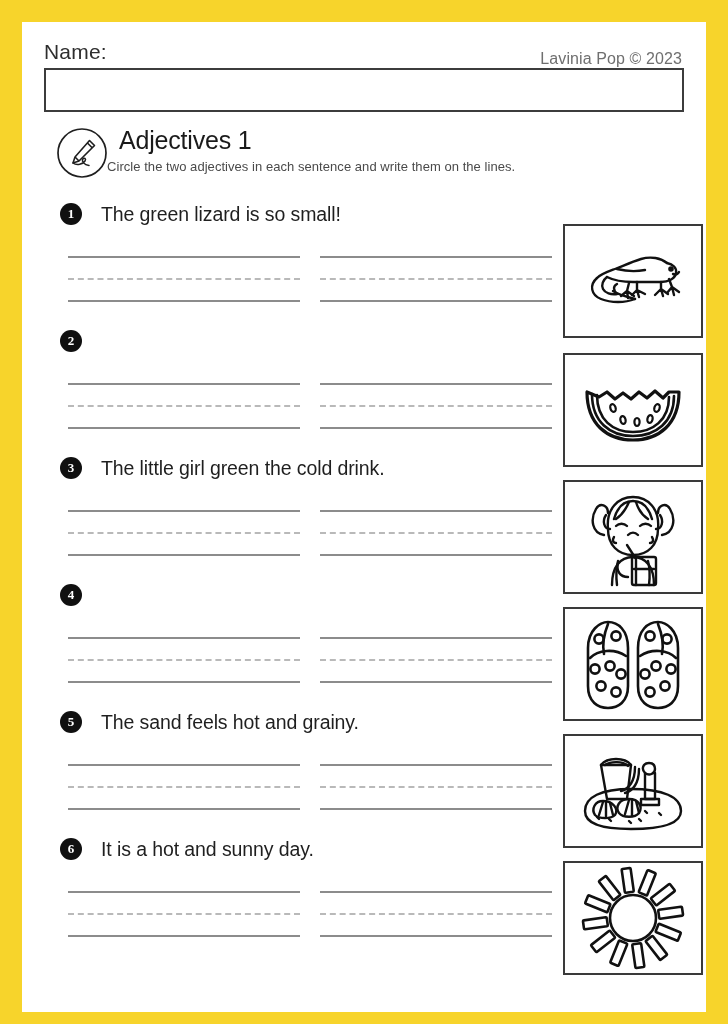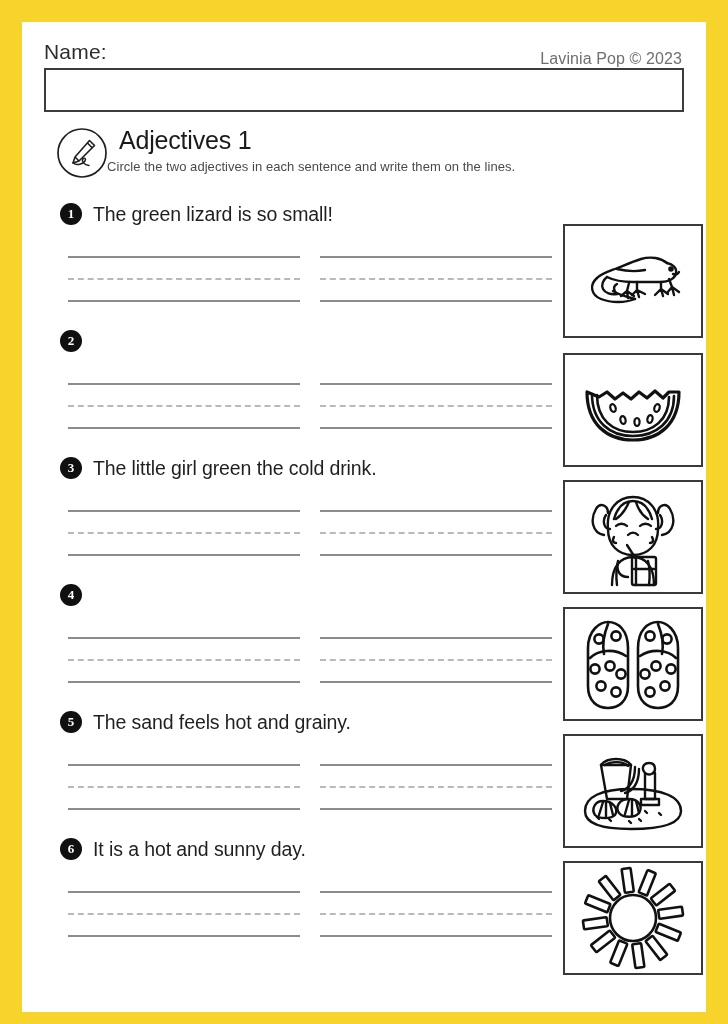--- a/index.html
+++ b/index.html
@@ -116,21 +116,21 @@
     color: #ffffff;
     font-size: 13px;
     font-weight: bold;
     display: flex;
     align-items: center;
     justify-content: center;
     flex: none;
     font-family: "Liberation Serif", serif;
   }
   .q-text {
-    margin-left: 11px;
+    margin-left: 19px;
     font-size: 19.5px;
     color: #1f1f1f;
     letter-spacing: -0.1px;
     white-space: nowrap;
   }
 
   .answer-area {
     position: absolute;
     left: 46px;
     top: 36px;

